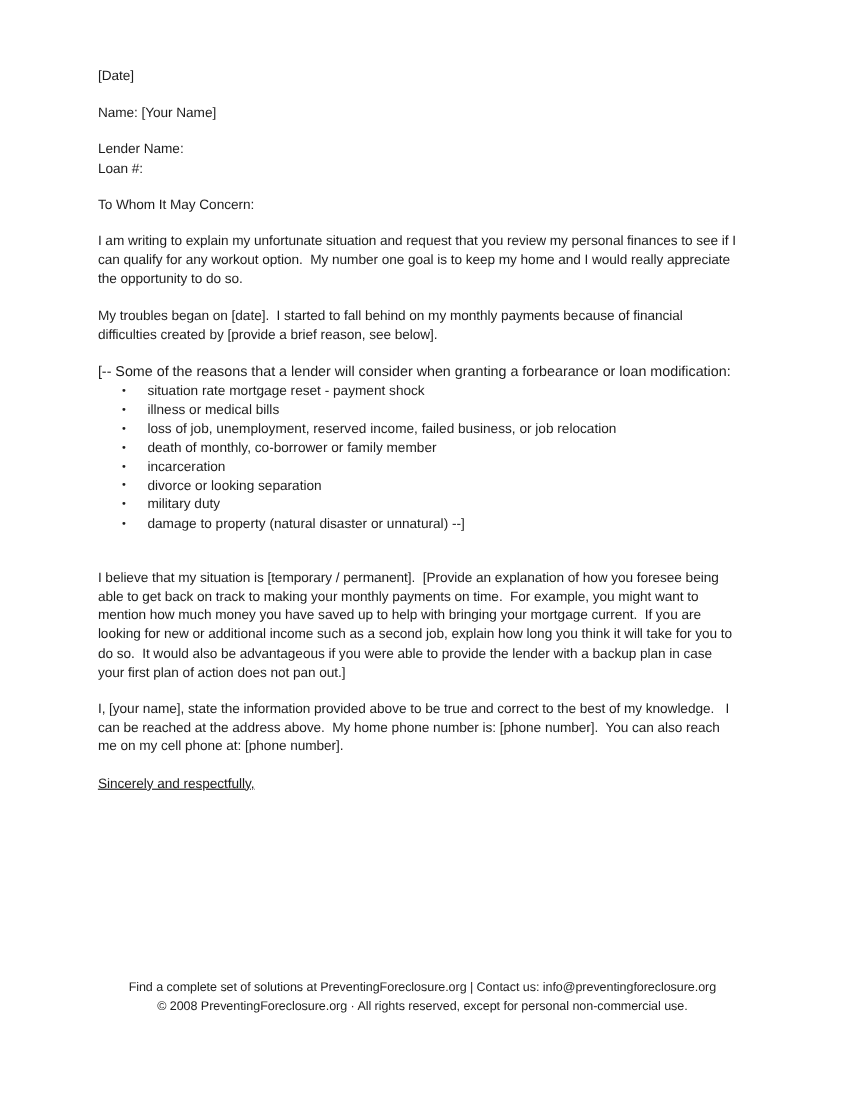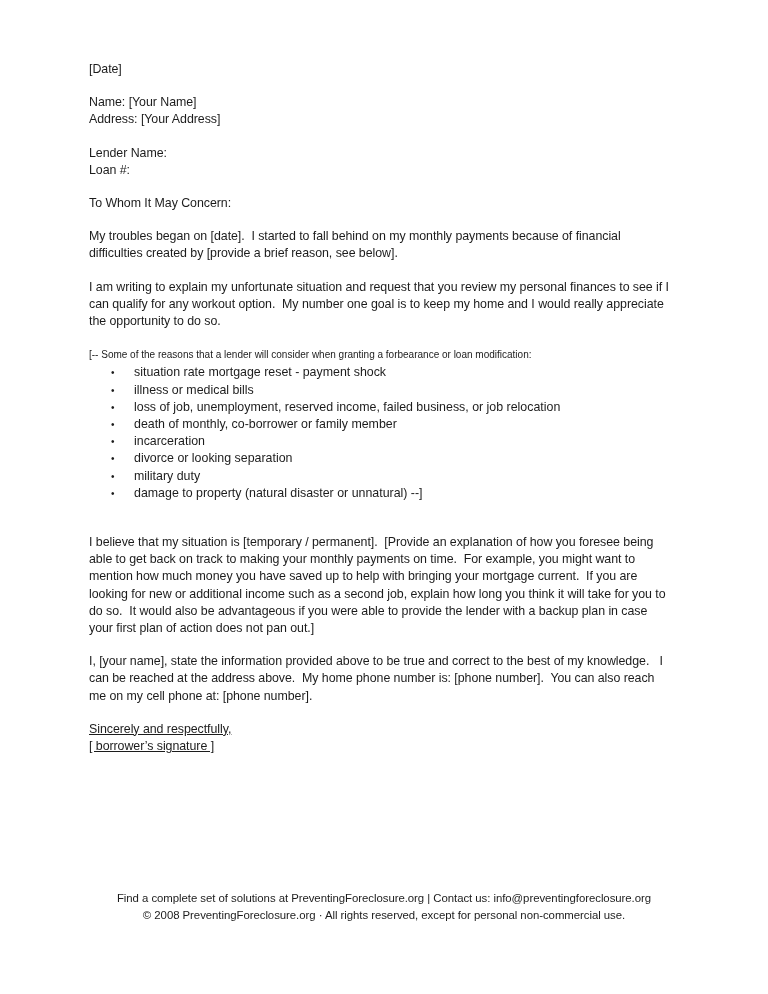--- a/index.html
+++ b/index.html
@@ -43,21 +43,21 @@
     margin: 0 0 16px 0;
   }
   .block.tight {
     margin-bottom: 0;
     text-decoration: underline;
   }
   .gap-sm {
     height: 16px;
   }
   .reasons-intro {
-    font-size: 10px;
+    font-size: 13px;
     line-height: 17.2px;
     margin: 0 0 1px 0;
   }
   ul.reasons {
     list-style: none;
     margin: 0;
     padding: 0;
   }
   ul.reasons li {
     position: relative;
@@ -94,38 +94,37 @@
 <div class="page">
 
   <div class="letter-body">
 
     <div class="block">
       <p class="line">[Date]</p>
     </div>
 
     <div class="block">
       <p class="line">Name: [Your Name]</p>
-      <p class="line">Address: [Your Address]</p>
     </div>
 
     <div class="block">
       <p class="line">Lender Name:</p>
       <p class="line">Loan #:</p>
     </div>
 
     <div class="block">
       <p class="line">To Whom It May Concern:</p>
     </div>
 
     <div class="block">
-      <p class="para">My troubles began on [date].  I started to fall behind on my monthly payments because of financial difficulties created by [provide a brief reason, see below].</p>
+      <p class="para">I am writing to explain my unfortunate situation and request that you review my personal finances to see if I can qualify for any workout option.  My number one goal is to keep my home and I would really appreciate the opportunity to do so.</p>
     </div>
 
     <div class="block">
-      <p class="para">I am writing to explain my unfortunate situation and request that you review my personal finances to see if I can qualify for any workout option.  My number one goal is to keep my home and I would really appreciate the opportunity to do so.</p>
+      <p class="para">My troubles began on [date].  I started to fall behind on my monthly payments because of financial difficulties created by [provide a brief reason, see below].</p>
     </div>
 
     <div class="block">
       <p class="reasons-intro">[-- Some of the reasons that a lender will consider when granting a forbearance or loan modification:</p>
       <ul class="reasons">
         <li>
           <span class="bullet-dot">•</span>
           <span>situation rate mortgage reset - payment shock</span>
         </li>
         <li>
@@ -164,21 +163,20 @@
     <div class="block">
       <p class="para">I believe that my situation is [temporary / permanent].  [Provide an explanation of how you foresee being able to get back on track to making your monthly payments on time.  For example, you might want to mention how much money you have saved up to help with bringing your mortgage current.  If you are looking for new or additional income such as a second job, explain how long you think it will take for you to do so.  It would also be advantageous if you were able to provide the lender with a backup plan in case your first plan of action does not pan out.]</p>
     </div>
 
     <div class="block">
       <p class="para">I, [your name], state the information provided above to be true and correct to the best of my knowledge.   I can be reached at the address above.  My home phone number is: [phone number].  You can also reach me on my cell phone at: [phone number].</p>
     </div>
 
     <div class="block tight">
       <p class="line">Sincerely and respectfully,</p>
-      <p class="line">[ borrower’s signature ]</p>
     </div>
 
   </div>
 
   <div class="footer">
     <p class="footer-line">Find a complete set of solutions at PreventingForeclosure.org  |  Contact us: info@preventingforeclosure.org</p>
     <p class="footer-line">© 2008 PreventingForeclosure.org · All rights reserved, except for personal non-commercial use.</p>
   </div>
 
 </div>

